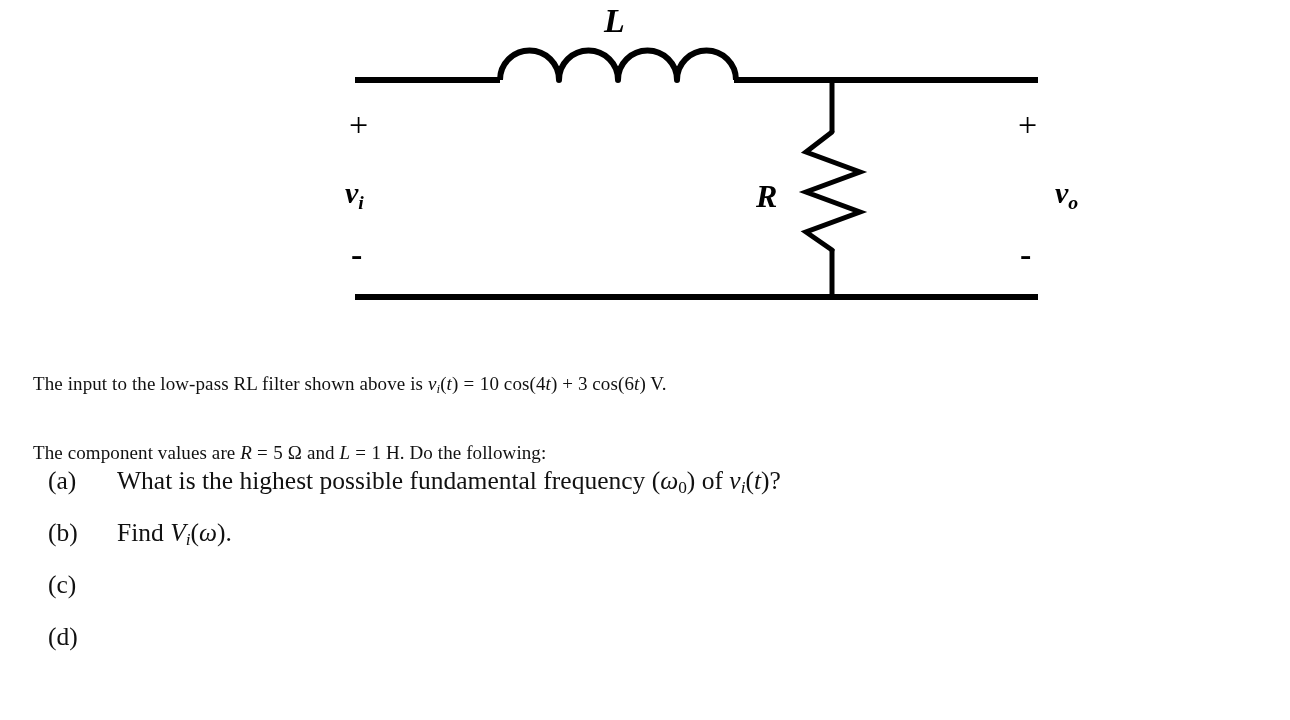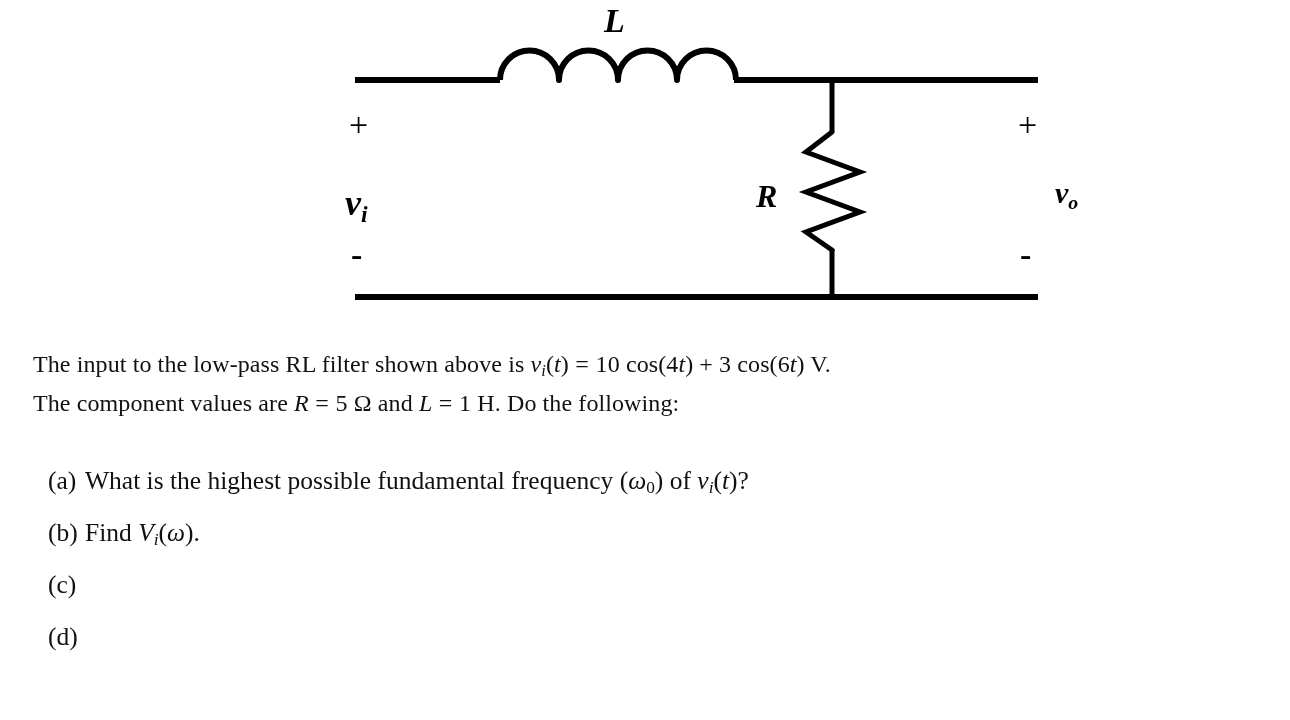--- a/index.html
+++ b/index.html
@@ -48,40 +48,41 @@
     line-height: 1;
   }
   .sub {
     font-size: 0.66em;
     vertical-align: -0.28em;
     font-style: italic;
   }
 
   #label-L   { left: 604px; top: 4px;   font-size: 34px; }
   #label-R   { left: 756px; top: 180px; font-size: 32px; }
-  #label-vi  { left: 345px; top: 185px; font-size: 36px; }
+  #label-vi  { left: 345px; top: 178px; font-size: 30px; }
   #label-vo  { left: 1055px; top: 178px; font-size: 30px; }
 
   #plus-in   { left: 349px; top: 108px; font-size: 34px; }
   #minus-in  { left: 351px; top: 238px; font-size: 34px; font-weight: bold; }
   #plus-out  { left: 1018px; top: 108px; font-size: 34px; }
   #minus-out { left: 1020px; top: 238px; font-size: 34px; font-weight: bold; }
 
   
   #problem-body {
     position: absolute;
     left: 33px;
     top: 348px;
     width: 1120px;
   }
   .body-line {
-    font-size: 24px;
-    line-height: 32px;
+    font-size: 19px;
+    line-height: 56px;
     white-space: nowrap;
     letter-spacing: 0.1px;
+    margin-top: 8px;
   }
   .mvar {
     font-style: italic;
     font-family: "Liberation Serif", "DejaVu Serif", serif;
   }
   .mnum, .mop, .mfun {
     font-style: normal;
     font-family: "Liberation Serif", "DejaVu Serif", serif;
   }
   .msub {
@@ -110,20 +111,21 @@
     font-size: 25.5px;
     white-space: nowrap;
   }
   .q-marker {
     width: 37px;
     flex: 0 0 37px;
     font-size: 25.5px;
   }
   .q-text {
     font-size: 25.5px;
+    margin-left: 32px;
   }
 </style>
 </head>
 <body>
 
 <div id="circuit-figure">
 
   <svg id="circuit-svg" width="1290" height="330" viewBox="0 0 1290 330">
 
     <line x1="355" y1="80" x2="500" y2="80" stroke="#000000" stroke-width="6" stroke-linecap="butt"></line>

